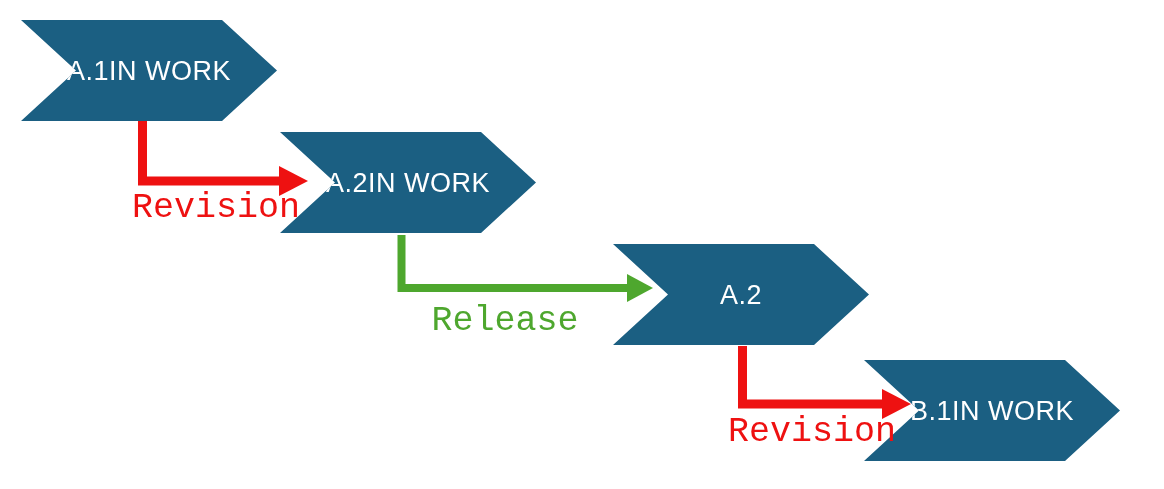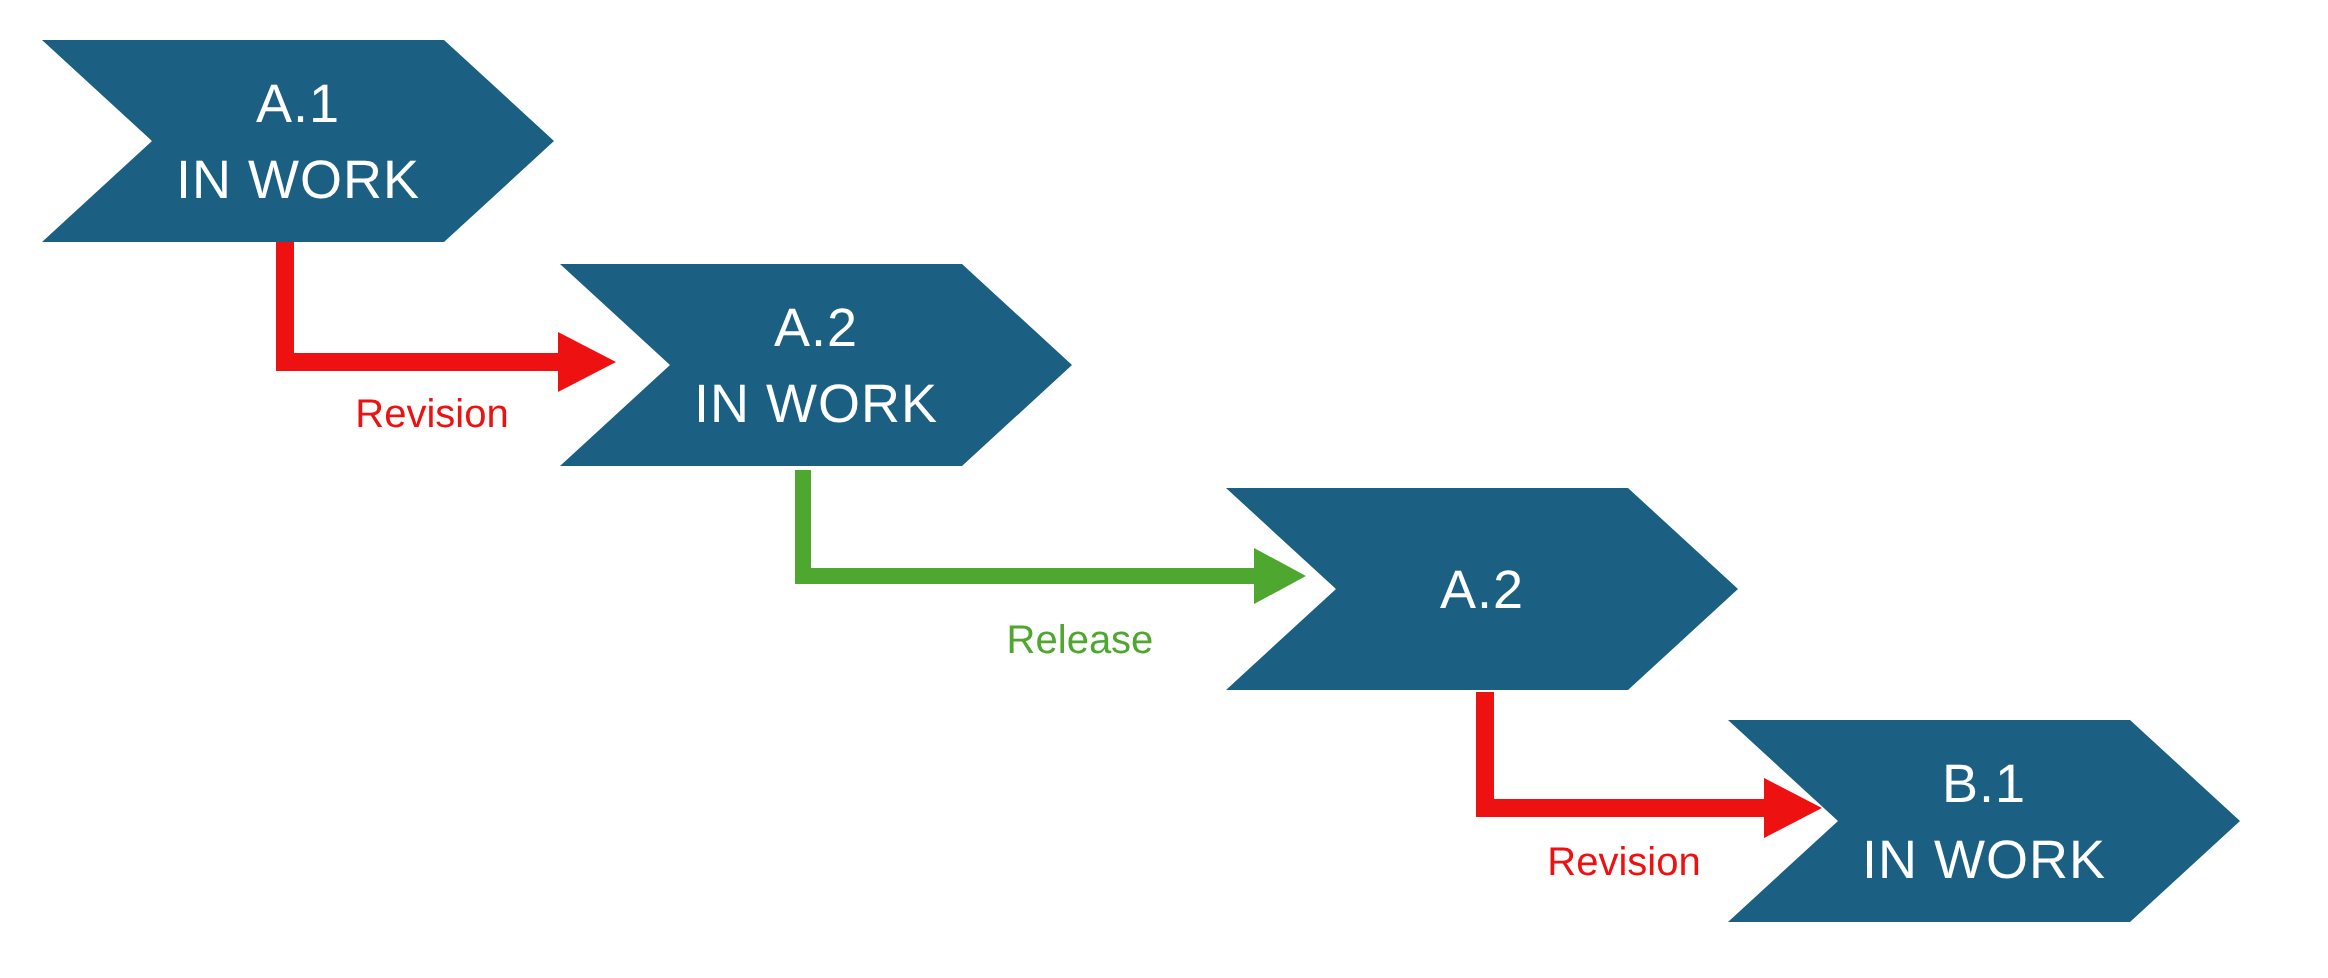--- a/index.html
+++ b/index.html
@@ -15,21 +15,21 @@
     font-family: "Liberation Sans", sans-serif;
     overflow: hidden;
   }
   .chevron {
     position: absolute;
     width: 256px;
     height: 101px;
     background: var(--color-shape, #1B5F82);
     clip-path: polygon(0 0, calc(100% - 55px) 0, 100% 50%, calc(100% - 55px) 100%, 0 100%, 55px 50%);
     display: flex;
-    flex-direction: column;
+    flex-direction: row;
     align-items: center;
     justify-content: center;
     color: var(--color-text_on_shape, #ffffff);
     font-size: 27px;
     line-height: 38px;
     text-align: center;
     letter-spacing: 0.5px;
   }
   .chevron-1 { left: 21px;  top: 20px;  }
   .chevron-2 { left: 280px; top: 132px; }
@@ -45,22 +45,23 @@
   }
   .conn-line { fill: none; stroke-linejoin: miter; }
   .conn-line.revision { stroke: var(--color-revision, #EE1111); stroke-width: 9; }
   .conn-line.release  { stroke: var(--color-release, #4EA72E);  stroke-width: 8; }
   .conn-head.revision { fill: var(--color-revision, #EE1111); }
   .conn-head.release  { fill: var(--color-release, #4EA72E); }
 
   .conn-label {
     position: absolute;
     transform: translate(-50%, -50%);
-    font-size: 20px;
+    font-size: 35px;
     white-space: nowrap;
+    font-family: Liberation Mono, monospace;
   }
   .conn-label.revision { color: var(--color-revision, #EE1111); }
   .conn-label.release  { color: var(--color-release, #4EA72E); }
 </style>
 </head>
 <body>
 
 <div class="canvas">
 
   <div class="chevron chevron-1">
@@ -92,17 +93,17 @@
       <polygon class="conn-head release" points="627,274 653,288 627,302"></polygon>
     </g>
     <g>
       <path class="conn-line revision" d="M742.5,346 L742.5,404 L884,404"></path>
       <polygon class="conn-head revision" points="882,389 911,404 882,419"></polygon>
     </g>
   </svg>
 
   <div class="conn-label revision" style="left:216px; top:208px;">Revision</div>
 
-  <div class="conn-label release" style="left:540px; top:321px;">Release</div>
+  <div class="conn-label release" style="left:505px; top:321px;">Release</div>
 
   <div class="conn-label revision" style="left:812px; top:432px;">Revision</div>
 
 </div>
 
 </body></html>

